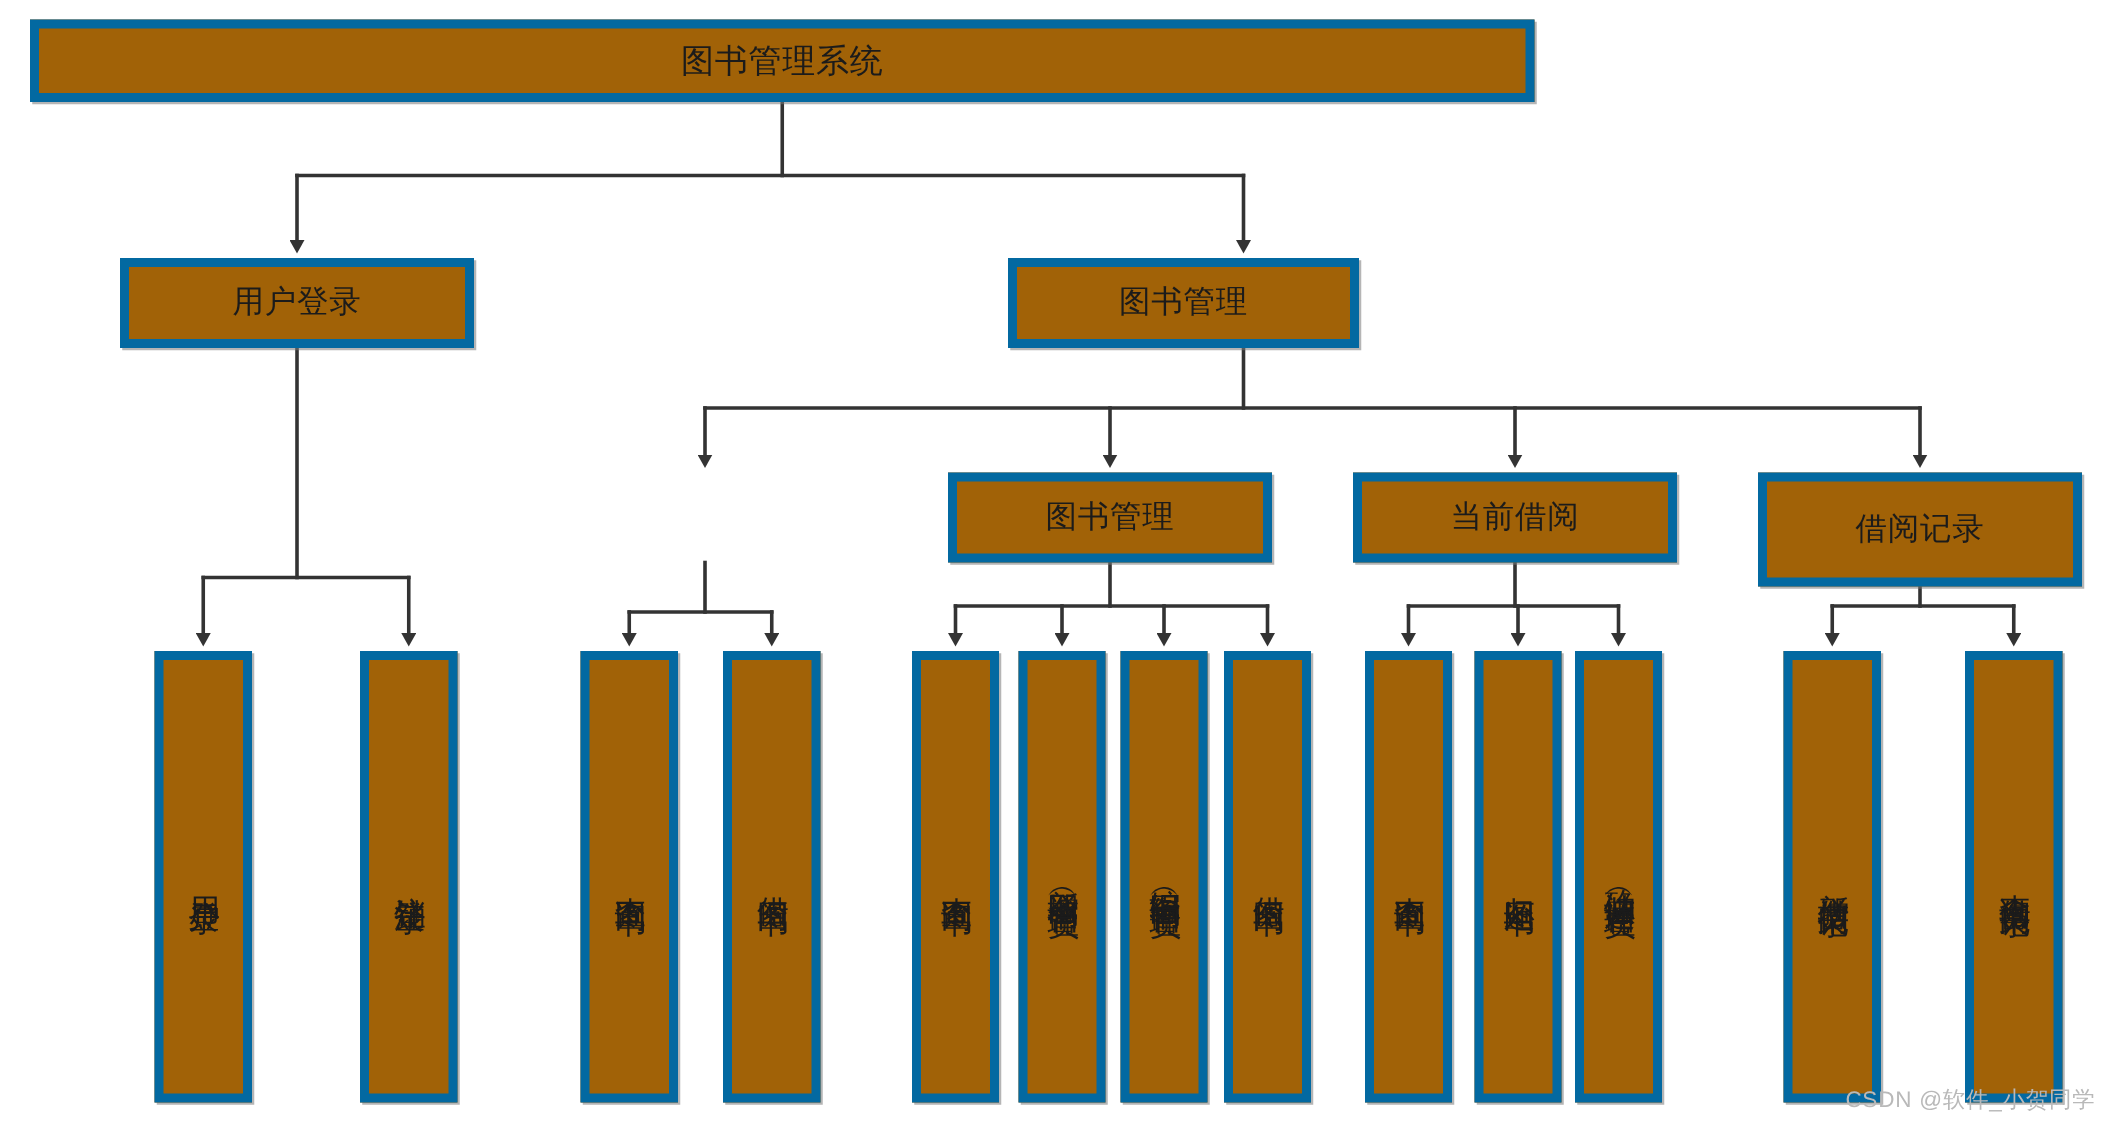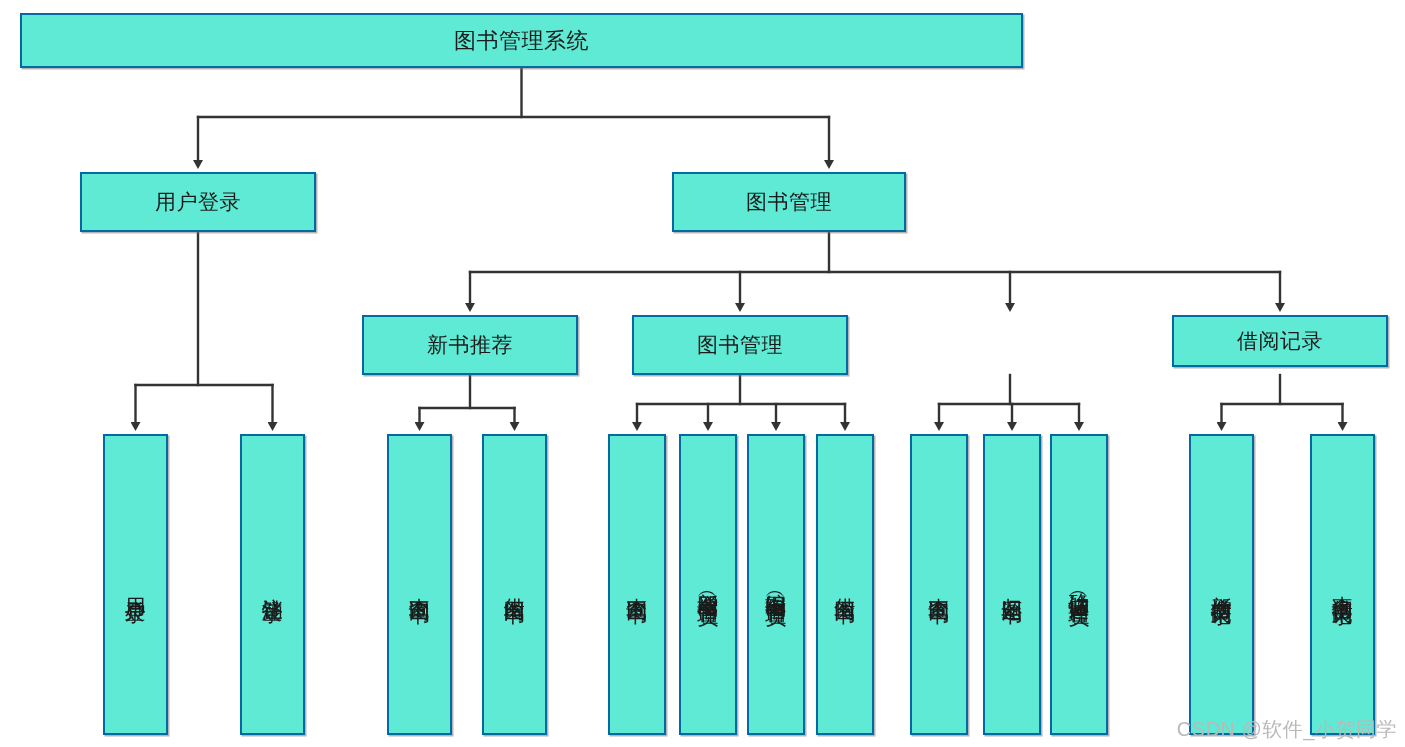--- a/index.html
+++ b/index.html
@@ -25,22 +25,22 @@
     position: absolute;
     left: 0;
     top: 0;
     width: 1405px;
     height: 747px;
     pointer-events: none;
   }
   .node {
     position: absolute;
     box-sizing: border-box;
-    background: #5eead4;
-    border: 2px solid #0369a1;
+    background: #a16207;
+    border: 6px solid #0369a1;
     box-shadow: 1.5px 1.5px 0 0 rgba(120,120,120,0.55);
     display: flex;
     align-items: center;
     justify-content: center;
     color: #1b1b1b;
     z-index: 2;
   }
   .node .label {
     display: block;
     text-align: center;
@@ -67,21 +67,21 @@
     font-size: 21px;
     line-height: 1.22;
     letter-spacing: 2px;
     white-space: nowrap;
     max-height: 100%;
   }
   .watermark {
     position: absolute;
     right: 8px;
     bottom: 4px;
-    font-size: 20px;
+    font-size: 15px;
     color: #b9b9b9;
     letter-spacing: 0.5px;
     z-index: 5;
     user-select: none;
     white-space: nowrap;
   }
 </style>
 </head>
 <body>
 
@@ -134,27 +134,27 @@
     <span class="label">图书管理系统</span>
   </div>
 
   <div class="node horiz" style="left: 80px; top: 172px; width: 236px; height: 60px;">
     <span class="label">用户登录</span>
   </div>
   <div class="node horiz" style="left: 672px; top: 172px; width: 234px; height: 60px;">
     <span class="label">图书管理</span>
   </div>
 
-  <div class="node horiz" style="left: 362px; top: 315px; width: 216px; height: 60px;">
-    <span class="label">新书推荐</span>
-  </div>
   <div class="node horiz" style="left: 632px; top: 315px; width: 216px; height: 60px;">
     <span class="label">图书管理</span>
   </div>
-  <div class="node horiz" style="left: 1172px; top: 315px; width: 216px; height: 52px;">
+  <div class="node horiz" style="left: 902px; top: 315px; width: 216px; height: 60px;">
+    <span class="label">当前借阅</span>
+  </div>
+  <div class="node horiz" style="left: 1172px; top: 315px; width: 216px; height: 76px;">
     <span class="label">借阅记录</span>
   </div>
 
   <div class="node vert" style="left: 103px; top: 434px; width: 65px; height: 301px;">
     <span class="label">用户登录</span>
   </div>
   <div class="node vert" style="left: 240px; top: 434px; width: 65px; height: 301px;">
     <span class="label">注销登录</span>
   </div>
   <div class="node vert" style="left: 387px; top: 434px; width: 65px; height: 301px;">

